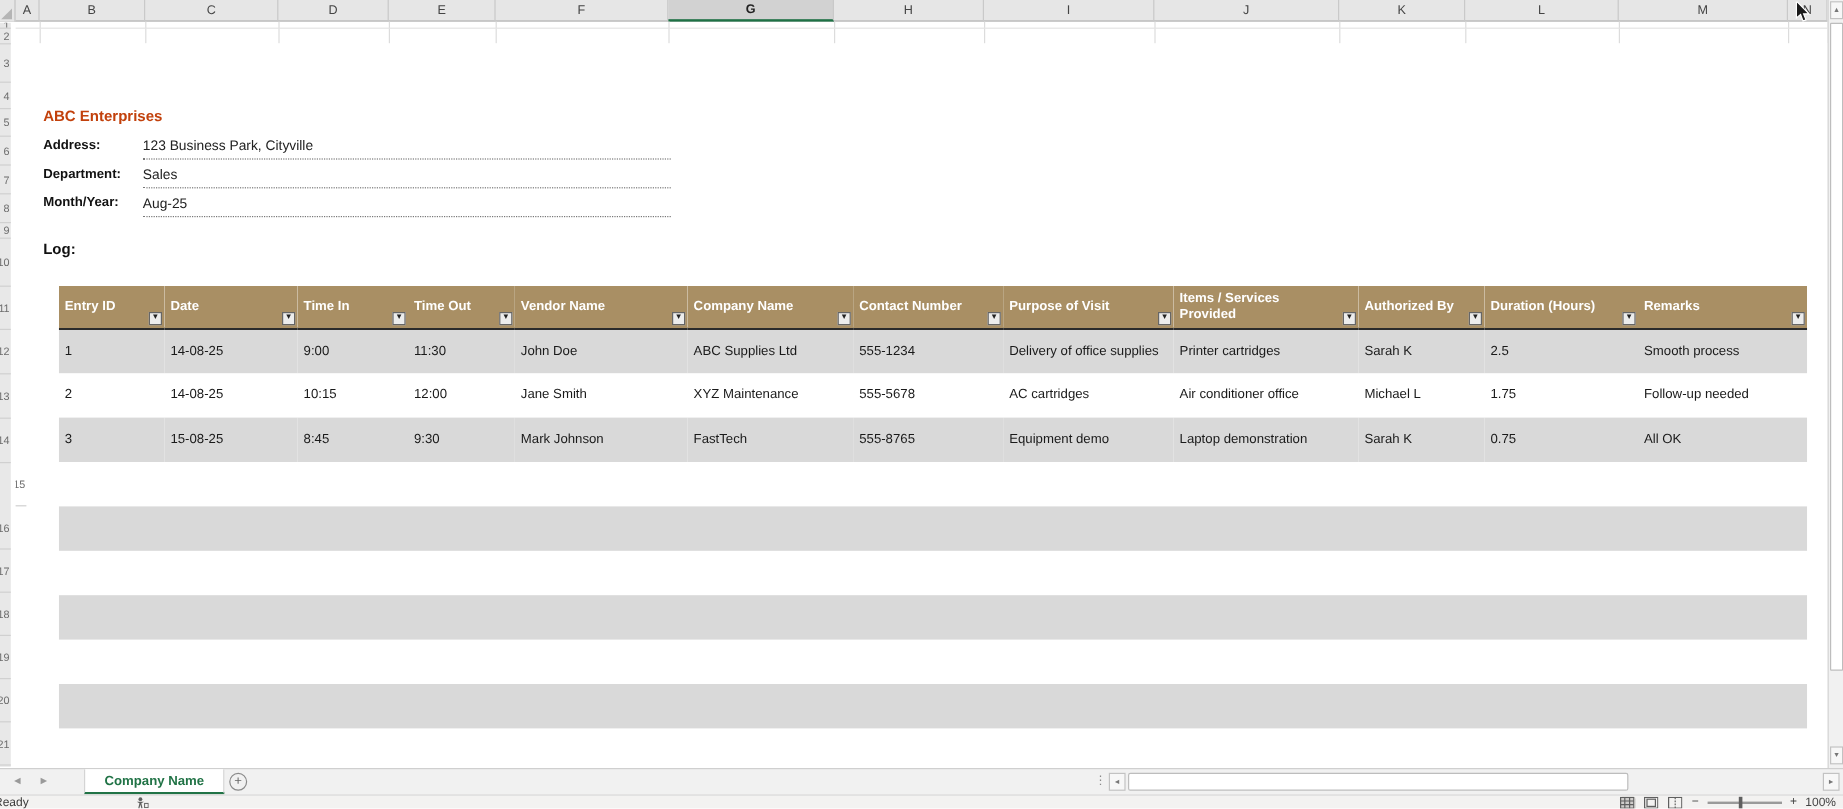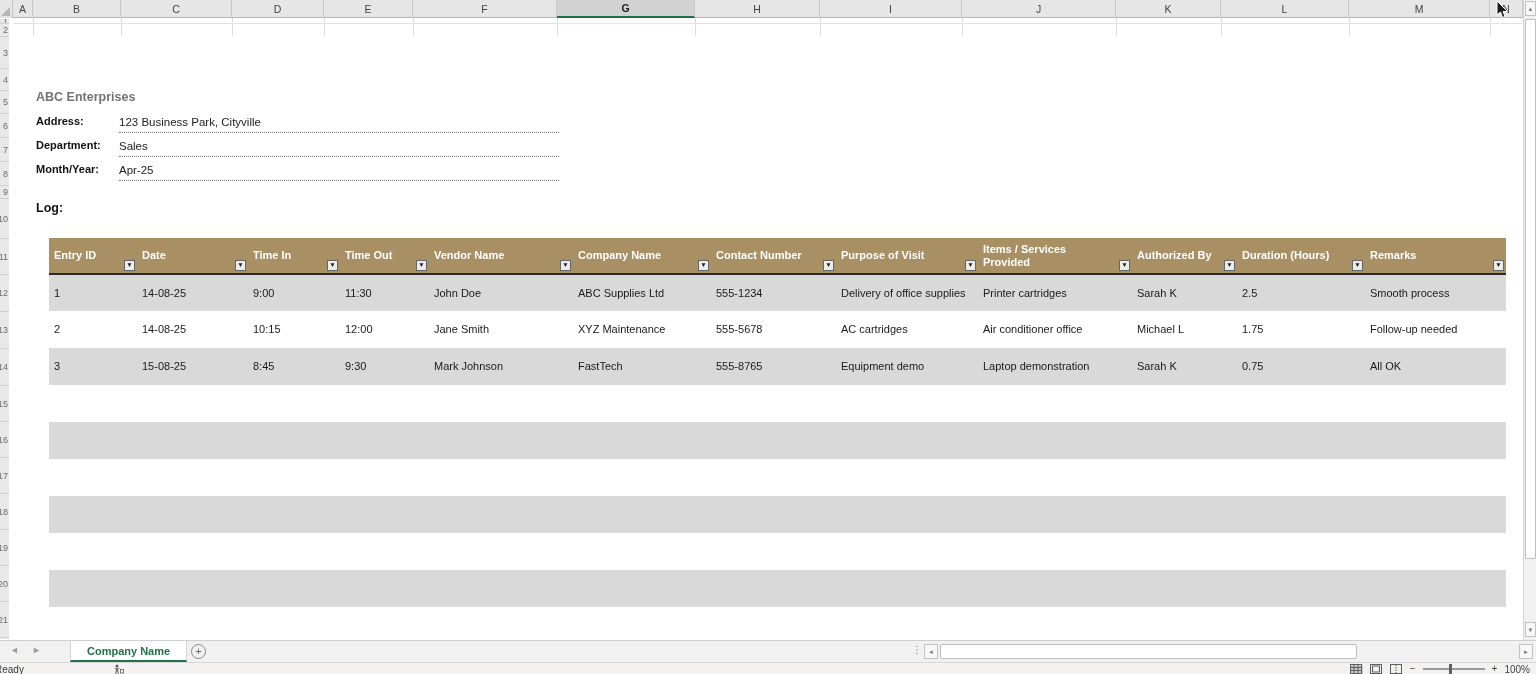--- a/index.html
+++ b/index.html
@@ -42,21 +42,21 @@
     position:absolute; right:1px; top:50%; transform:translateY(-50%);
     font-size:9px; color:#6d6d6d; white-space:nowrap;
   }
   
   .title-bar {
     position:absolute; left:33px; top:36px; width:1457px; height:32px;
     background:var(--title-bg); color:#fff; display:flex; align-items:center;
     padding-left:12px; font-size:17px; font-weight:bold; letter-spacing:.2px;
   }
   .company-name {
-    position:absolute; left:36px; top:90px; font-size:12.5px; font-weight:bold; color:#737373;
+    position:absolute; left:36px; top:90px; font-size:12.5px; font-weight:bold; color:#c2410c;
   }
   .field-row { position:absolute; left:36px; height:22px; }
   .field-label { position:absolute; left:0; top:3px; font-size:11px; font-weight:bold; color:#111; white-space:nowrap; }
   .field-value {
     position:absolute; left:83px; top:0; width:440px; height:21px;
     font-size:11.5px; color:#222; border-bottom:1px dotted #777;
     display:flex; align-items:center;
   }
   .log-label { position:absolute; left:36px; top:201px; font-size:12.5px; font-weight:bold; color:#111; }
   
@@ -215,21 +215,21 @@
       </div>
       <div class="row-cell" style="height: 37px;">
         <span>12</span>
       </div>
       <div class="row-cell" style="height: 37px;">
         <span>13</span>
       </div>
       <div class="row-cell" style="height: 37px; text-decoration: underline;">
         <span>14</span>
       </div>
-      <div class="row-cell" style="height: 36px;">
+      <div class="row-cell" style="height: 36px; margin-left: 13px;">
         <span>15</span>
       </div>
       <div class="row-cell" style="height: 36px;">
         <span>16</span>
       </div>
       <div class="row-cell" style="height: 36px;">
         <span>17</span>
       </div>
       <div class="row-cell" style="height: 36px;">
         <span>18</span>
@@ -251,21 +251,21 @@
   <div class="field-row" style="top:112px">
     <span class="field-label">Address:</span>
     <span class="field-value">123 Business Park, Cityville</span>
   </div>
   <div class="field-row" style="top:136px">
     <span class="field-label">Department:</span>
     <span class="field-value">Sales</span>
   </div>
   <div class="field-row" style="top:160px">
     <span class="field-label">Month/Year:</span>
-    <span class="field-value">Apr-25</span>
+    <span class="field-value">Aug-25</span>
   </div>
 
   <div class="log-label">Log:</div>
 
   <div class="log-table-wrap">
     <table class="log" id="logTable">
         <colgroup>
           <col style="width: 88px;">
           <col style="width: 111px;">
           <col style="width: 92px;">

